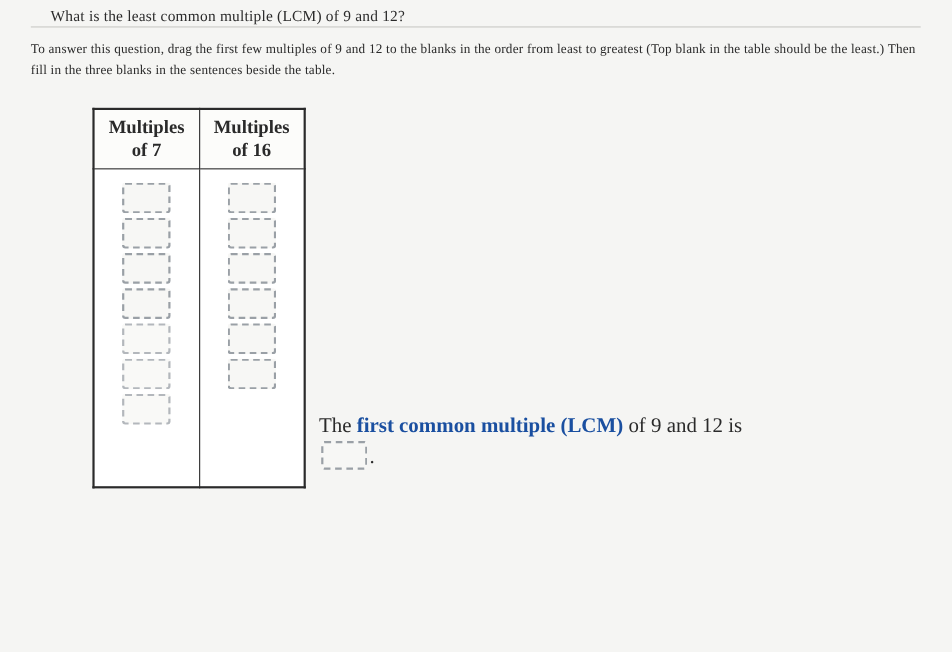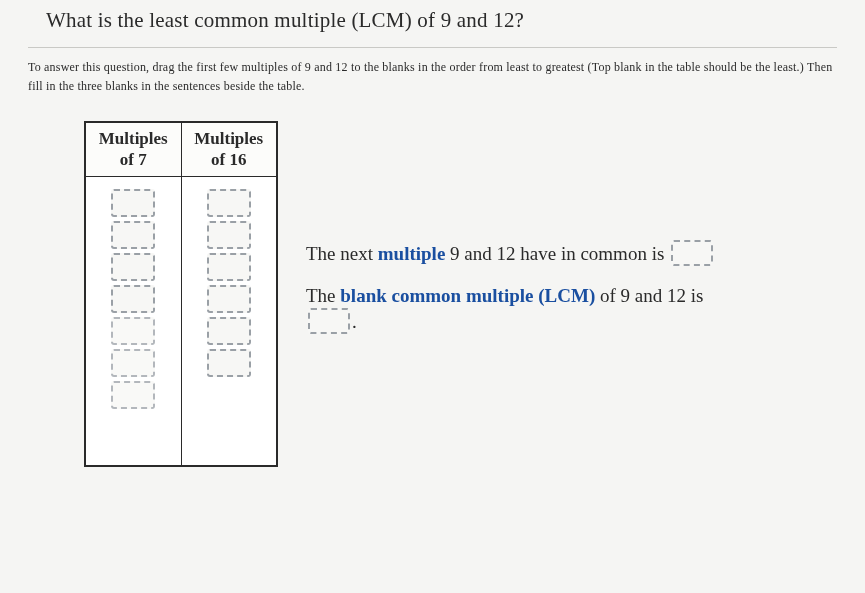--- a/index.html
+++ b/index.html
@@ -9,37 +9,36 @@
     font-family: Georgia, 'Times New Roman', serif;
     background: #f5f5f3;
     color: #2a2a2a;
     padding: 0;
     overflow: hidden;
   }
   .page {
     padding: 8px 28px 20px 28px;
   }
   .question-title {
-    font-size: 21px;
+    font-size: 14px;
     font-weight: 400;
-    margin-bottom: 14px;
     padding-left: 18px;
     letter-spacing: 0.2px;
   }
   .instructions {
     font-size: 12px;
     line-height: 1.55;
     margin-bottom: 26px;
     letter-spacing: 0.2px;
   }
   .content {
     display: flex;
-    gap: 28px;
+    gap: 12px;
     padding-left: 56px;
-    align-items: center;
+    align-items: flex-end;
   }
   .table-wrap {
     border: 2px solid #2a2a2a;
     border-collapse: collapse;
     background: #fff;
   }
   .table-wrap th, .table-wrap td {
     border: 1px solid #2a2a2a;
     text-align: center;
     vertical-align: top;
@@ -138,26 +137,22 @@
             <div class="slot"></div>
           </td>
         </tr>
       </tbody>
     </table>
 
     <div class="statements">
 
 
 
-      <p>
-        <span>The next </span><span class="hl">multiple</span><span> 9 and 12 have in common is</span>
-        <span class="blank"></span>
-      </p>
 
       <p>
-        <span>The </span><span class="hl">blank common multiple (LCM)</span><span> of 9 and 12 is</span>
+        <span>The </span><span class="hl">first common multiple (LCM)</span><span> of 9 and 12 is</span>
         <span class="blank"></span><span>.</span>
       </p>
 
     </div>
 
   </div>
 </div>
 
 </body></html>

